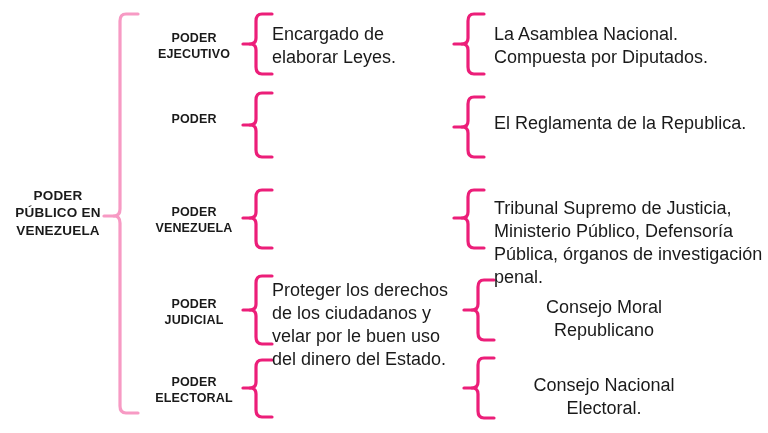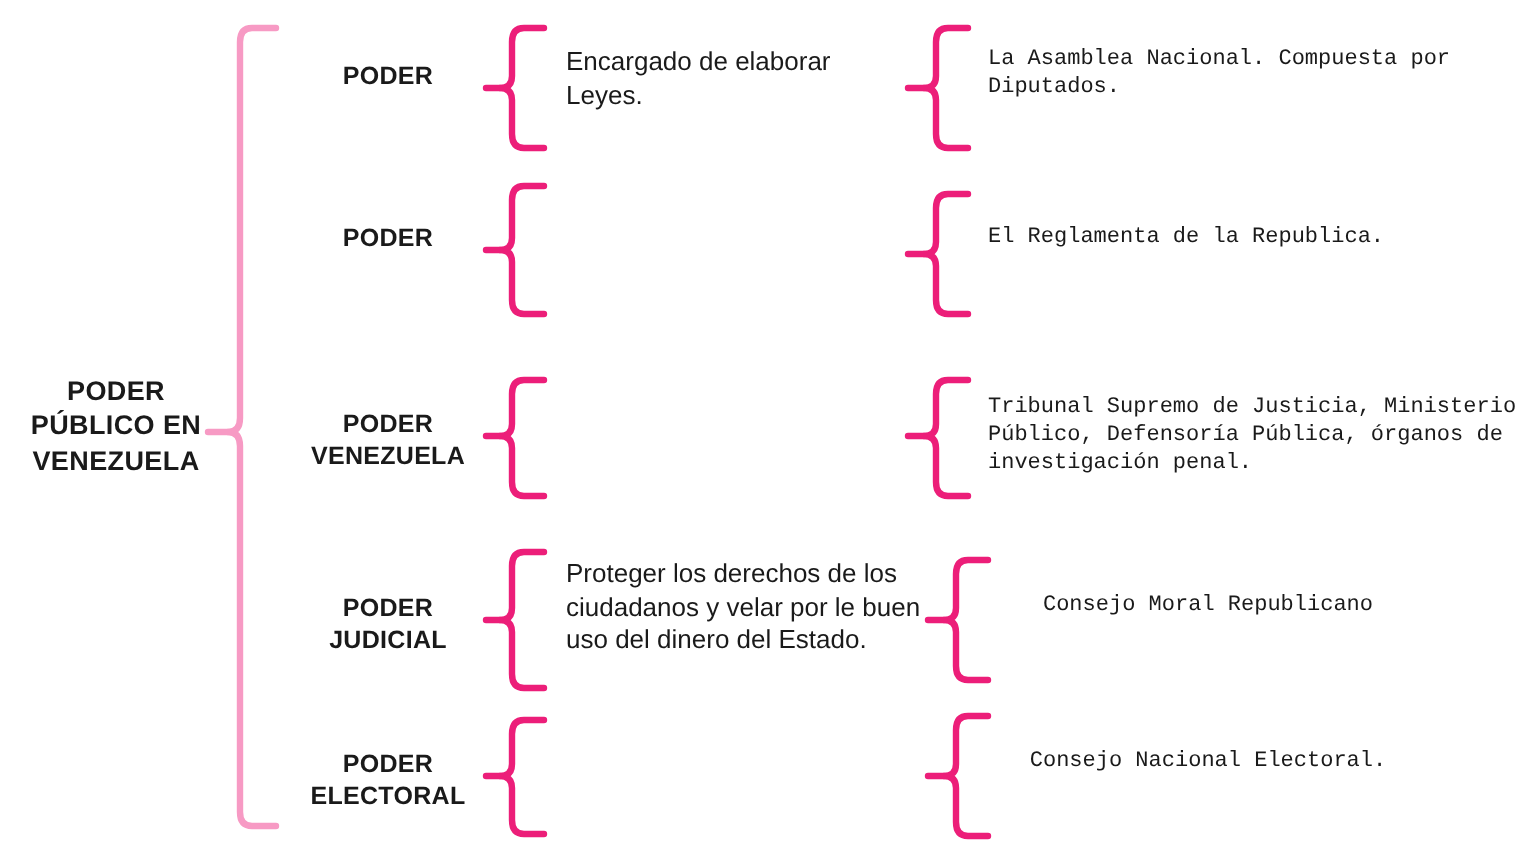--- a/index.html
+++ b/index.html
@@ -49,33 +49,32 @@
     width: 104px;
     left: 142px;
     text-align: center;
     font-size: 12.5px;
     font-weight: bold;
     letter-spacing: 0.15px;
   }
 
   
   .desc-text {
-    left: 283px;
+    left: 272px;
     width: 168px;
     text-align: left;
-    font-size: 13px;
+    font-size: 18px;
   }
 
   
   .organ-text {
     left: 494px;
     width: 274px;
     text-align: left;
-    font-size: 11px;
-    font-family: Liberation Mono, monospace;
+    font-size: 18px;
   }
   .organ-text.centered {
     width: 200px;
     text-align: center;
   }
 </style>
 </head>
 <body>
 
 <div id="canvas">
@@ -142,20 +141,21 @@
   </svg>
 
   <div class="node-text root-label">
     <div>PODER</div>
     <div>PÚBLICO EN</div>
     <div>VENEZUELA</div>
   </div>
 
   <div class="node-text branch-label" style="top:30px">
     <div>PODER</div>
+    <div>EJECUTIVO</div>
   </div>
   <div class="node-text desc-text" style="top:23px">Encargado de elaborar Leyes.</div>
   <div class="node-text organ-text" style="top:23px">La Asamblea Nacional. Compuesta por Diputados.</div>
 
   <div class="node-text branch-label" style="top:111px">
     <div>PODER</div>
   </div>
   <div class="node-text organ-text" style="top:112px">El Reglamenta de la Republica.</div>
 
   <div class="node-text branch-label" style="top:204px">

